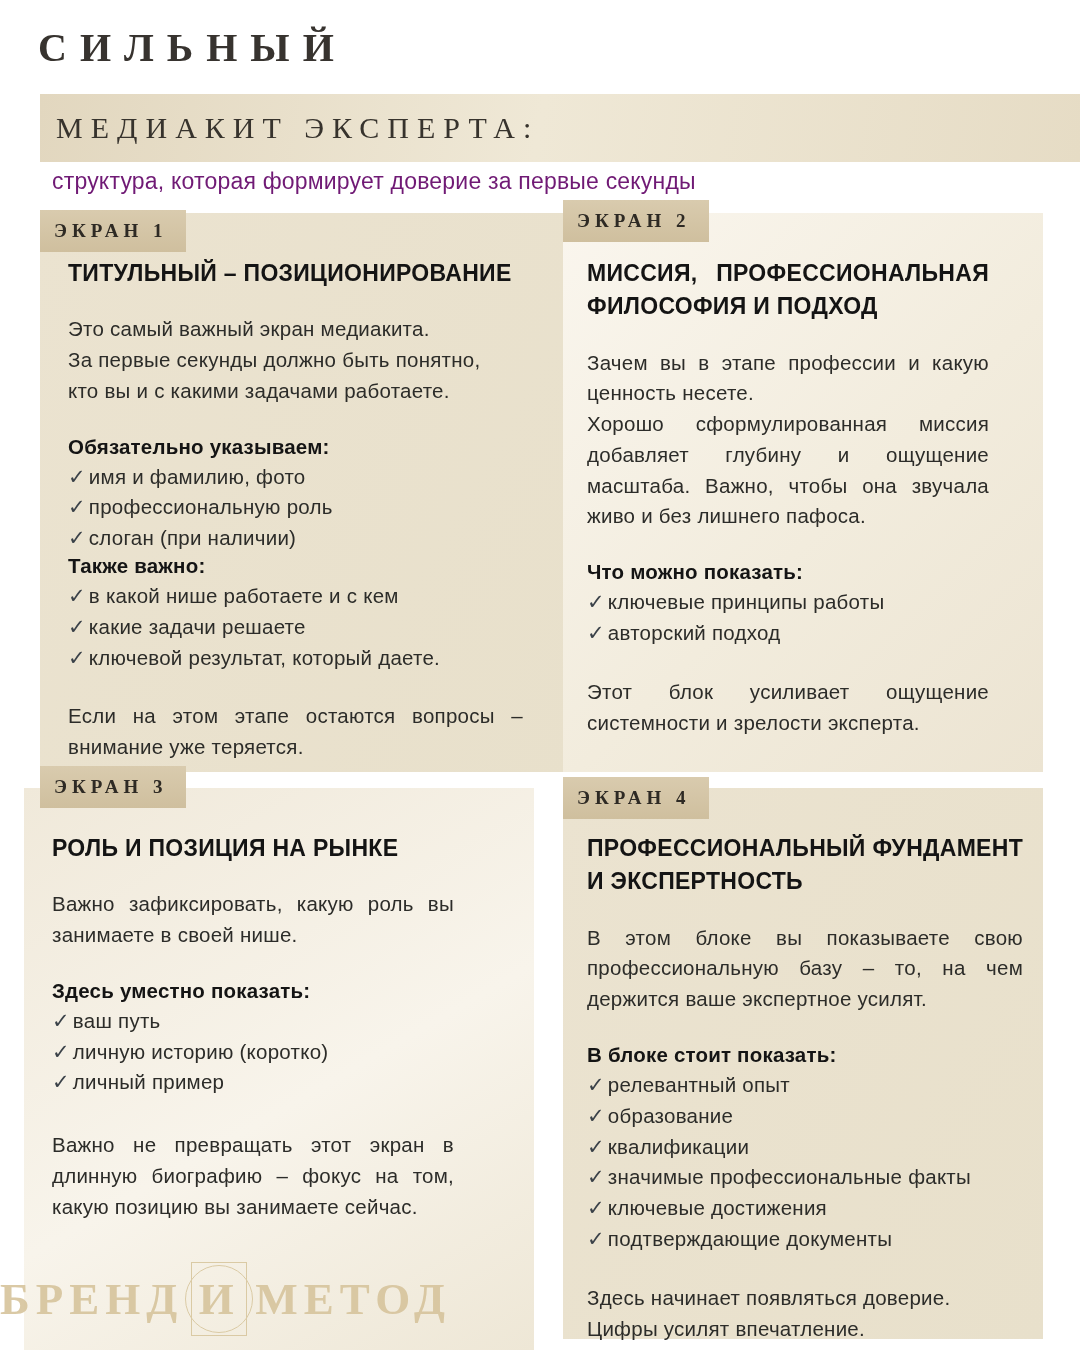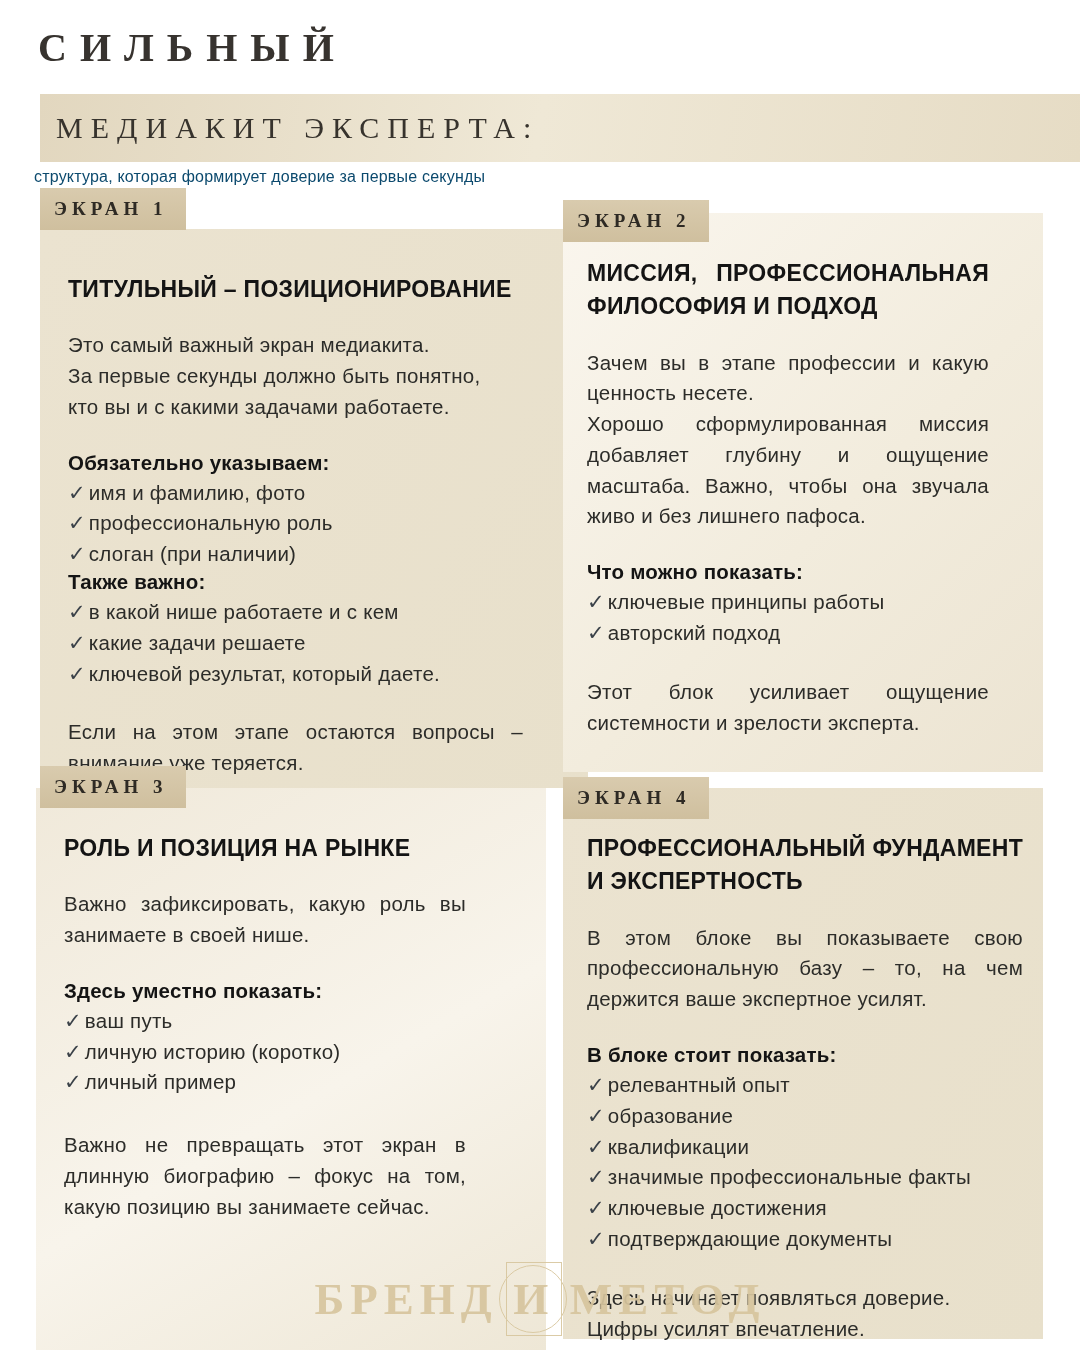--- a/index.html
+++ b/index.html
@@ -9,39 +9,39 @@
 
   
   .main-title{position:absolute;left:38px;top:24px;
     font-family:"Liberation Serif","DejaVu Serif",serif;
     font-size:40px;font-weight:700;letter-spacing:13px;color:#37332f;}
   .band{position:absolute;left:40px;top:94px;width:1040px;height:68px;
     background:linear-gradient(100deg,#e2d7bf 0%,#efe8d6 48%,#e6dcc5 100%);
     display:flex;align-items:center;}
   .band-text{font-family:"Liberation Serif","DejaVu Serif",serif;
     font-size:30px;font-weight:400;letter-spacing:8px;color:#37332d;padding-left:16px;}
-  .subtitle{position:absolute;left:34px;top:168px;font-size:16px;color:#0c4a6e;letter-spacing:.2px;}
+  .subtitle{position:absolute;left:52px;top:168px;font-size:23px;color:#701a75;letter-spacing:.2px;}
 
   
   .card{position:absolute;box-sizing:border-box;}
-  .card-c0{left:40px;  top:229px;width:548px;height:559px;
+  .card-c0{left:40px;  top:213px;width:548px;height:559px;
     background:linear-gradient(120deg,#ebe3d0 0%,#e8e0cb 100%);}
   .card-c1{left:563px; top:213px;width:480px;height:559px;
     background:linear-gradient(135deg,#faf6ee 0%,#f2ecdd 55%,#ece4d2 100%);}
-  .card-c2{left:36px;  top:788px;width:510px;height:562px;
+  .card-c2{left:24px;  top:788px;width:510px;height:562px;
     background:linear-gradient(150deg,#f0e9da 0%,#f8f4eb 55%,#eee7d6 100%);}
   .card-c3{left:563px; top:788px;width:480px;height:551px;
     background:linear-gradient(120deg,#ebe3d0 0%,#e8e0cb 100%);}
 
   .tab{position:absolute;height:42px;z-index:3;box-sizing:border-box;
     background:linear-gradient(180deg,#d9cbae 0%,#cfbf9e 100%);
     font-family:"Liberation Serif","DejaVu Serif",serif;font-weight:700;
     font-size:19px;letter-spacing:5px;color:#2e2a24;
     display:flex;align-items:center;padding:0 18px 0 14px;}
-  .tab-t0{left:40px;top:188px;}
+  .tab-t0{left:40px;top:210px;}
   .tab-t1{left:563px;top:200px;}
   .tab-t2{left:40px;top:766px;}
   .tab-t3{left:563px;top:777px;}
 
   .inner{box-sizing:border-box;height:100%;}
   .inner-left {padding:44px 28px 0 28px;}
   .inner-right{padding:44px 20px 0 24px;}
 
   .card-h{font-size:23px;font-weight:700;color:#141414;line-height:1.45;
     letter-spacing:.3px;margin:0 0 24px 0;}
@@ -52,21 +52,21 @@
   .check-row{display:flex;align-items:baseline;font-size:20.5px;line-height:1.42;
     color:#2c2c29;letter-spacing:.25px;}
   .check{font-family:"DejaVu Sans",sans-serif;font-weight:700;font-size:21px;
     color:#3a4148;margin-right:3px;flex:0 0 auto;}
   .outro{margin-top:28px;margin-bottom:0;}
   .w400{max-width:402px;}
   .w455{max-width:455px;}
 
   
   .watermark{position:absolute;left:0;top:1262px;width:1080px;z-index:5;
-    display:flex;justify-content:center;align-items:center;
+    display:flex;align-items:center;
     font-family:"Liberation Serif","DejaVu Serif",serif;font-weight:700;
     font-size:45px;letter-spacing:6px;color:#d7c59e;opacity:.92;}
   .wm-rect{position:relative;width:54px;height:72px;border:1.5px solid #d8c79f;
     display:flex;align-items:center;justify-content:center;margin:0 8px;}
   .wm-circle{position:absolute;width:66px;height:66px;left:-7.5px;top:1.5px;
     border:1.5px solid #d8c79f;border-radius:50%;}
   .wm-letter{position:relative;z-index:1;}
 </style>
 </head>
 <body>

